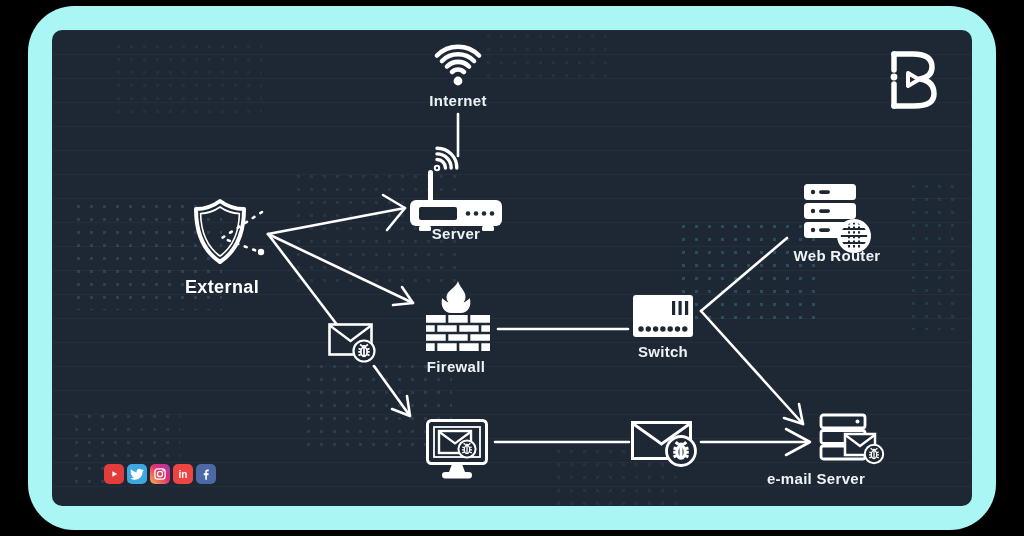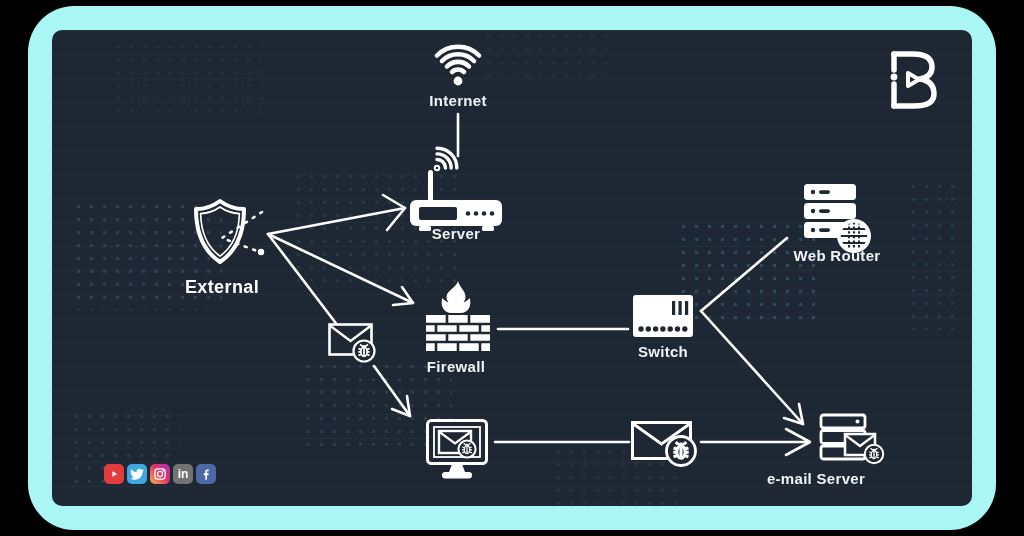--- a/index.html
+++ b/index.html
@@ -270,21 +270,21 @@
               <path fill="#fff" d="M23 5.1c-.8.4-1.7.6-2.6.8.9-.6 1.6-1.5 2-2.5-.9.5-1.9.9-2.9 1.1C18.6 3.6 17.4 3 16 3c-2.6 0-4.7 2.1-4.7 4.7 0 .4 0 .7.1 1.1-3.9-.2-7.4-2.1-9.7-4.9-.4.7-.6 1.5-.6 2.4 0 1.6.8 3.1 2.1 3.9-.8 0-1.5-.2-2.1-.6v.1c0 2.3 1.6 4.2 3.8 4.6-.4.1-.8.2-1.2.2-.3 0-.6 0-.9-.1.6 1.9 2.3 3.2 4.4 3.3-1.6 1.3-3.6 2-5.8 2H1c2.1 1.3 4.5 2.1 7.2 2.1 8.6 0 13.3-7.1 13.3-13.3v-.6c.9-.7 1.7-1.5 2.3-2.4z"></path>
             </svg>
      </div>
      <div class="sicon" style="background:linear-gradient(45deg,#f5b24b,#e1306c 55%,#a838b5)" title="Instagram">
        <svg viewBox="0 0 24 24" fill="none" stroke="#fff" stroke-width="2.2">
          <rect x="3.2" y="3.2" width="17.6" height="17.6" rx="5"></rect>
          <circle cx="12" cy="12" r="4.4"></circle>
          <circle cx="17.4" cy="6.6" r="1.4" fill="#fff" stroke="none"></circle>
        </svg>
      </div>
-     <div class="sicon" style="background:#737373;font-size:12px" title="LinkedIn">in</div>
+     <div class="sicon" style="background:#ef4444;font-size:10px" title="LinkedIn">in</div>
      <div class="sicon" style="background:#4c69a5" title="Facebook">
        <svg viewBox="0 0 24 24">
               <path fill="#fff" d="M13.5 22v-8h2.7l.4-3.2h-3.1V8.7c0-.9.3-1.6 1.7-1.6h1.5V4.2c-.3 0-1.2-.1-2.2-.1-2.2 0-3.7 1.3-3.7 3.8v2.9H8.1V14h2.7v8z"></path>
             </svg>
      </div>
    </div>
 
   </div>
  </div>
 </div>

